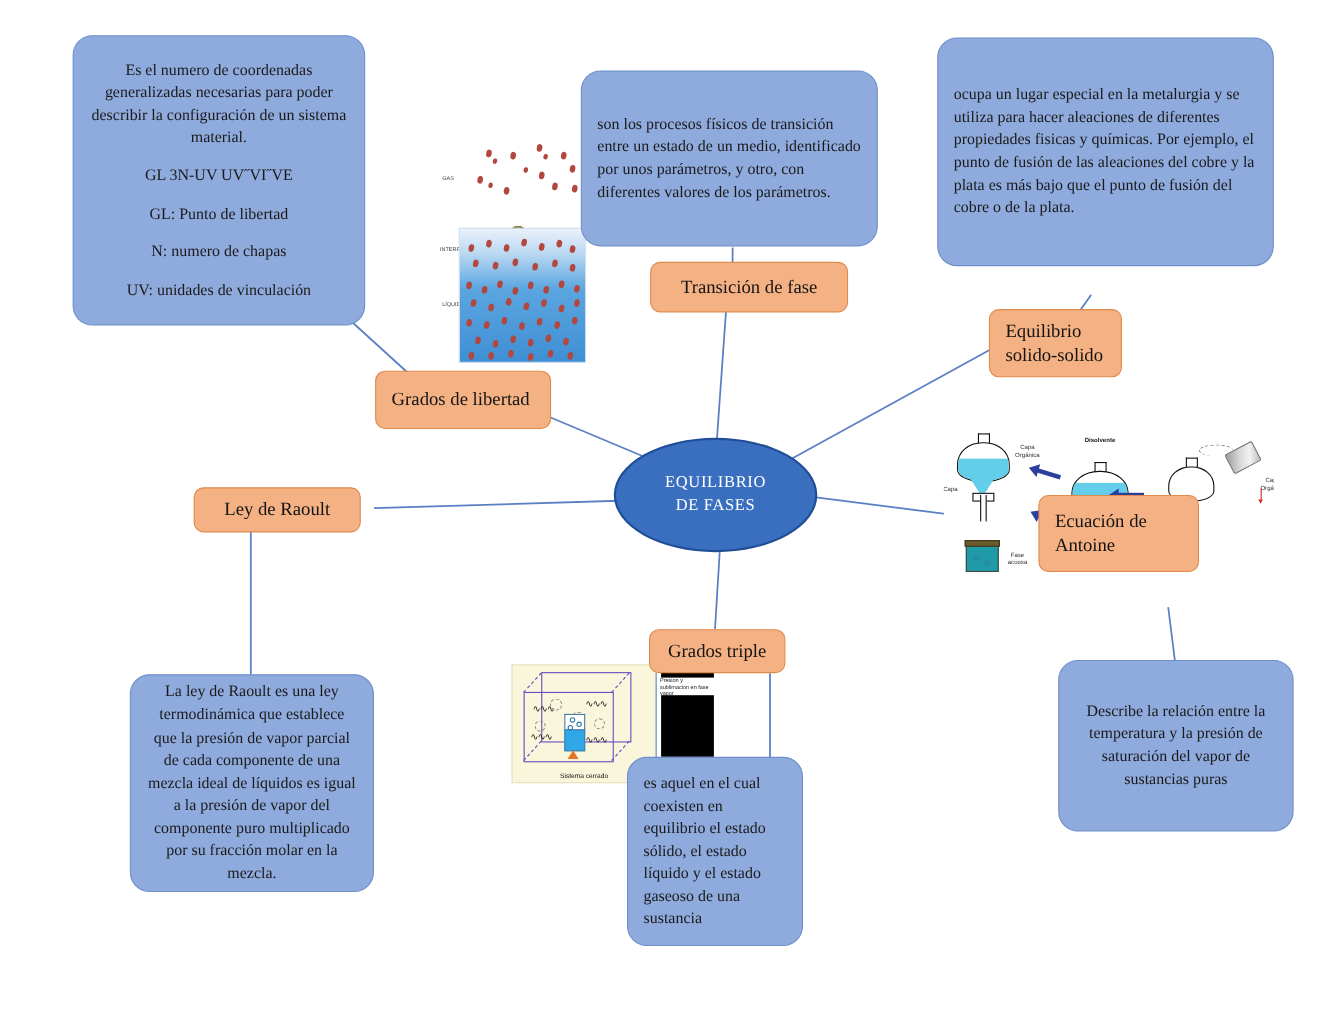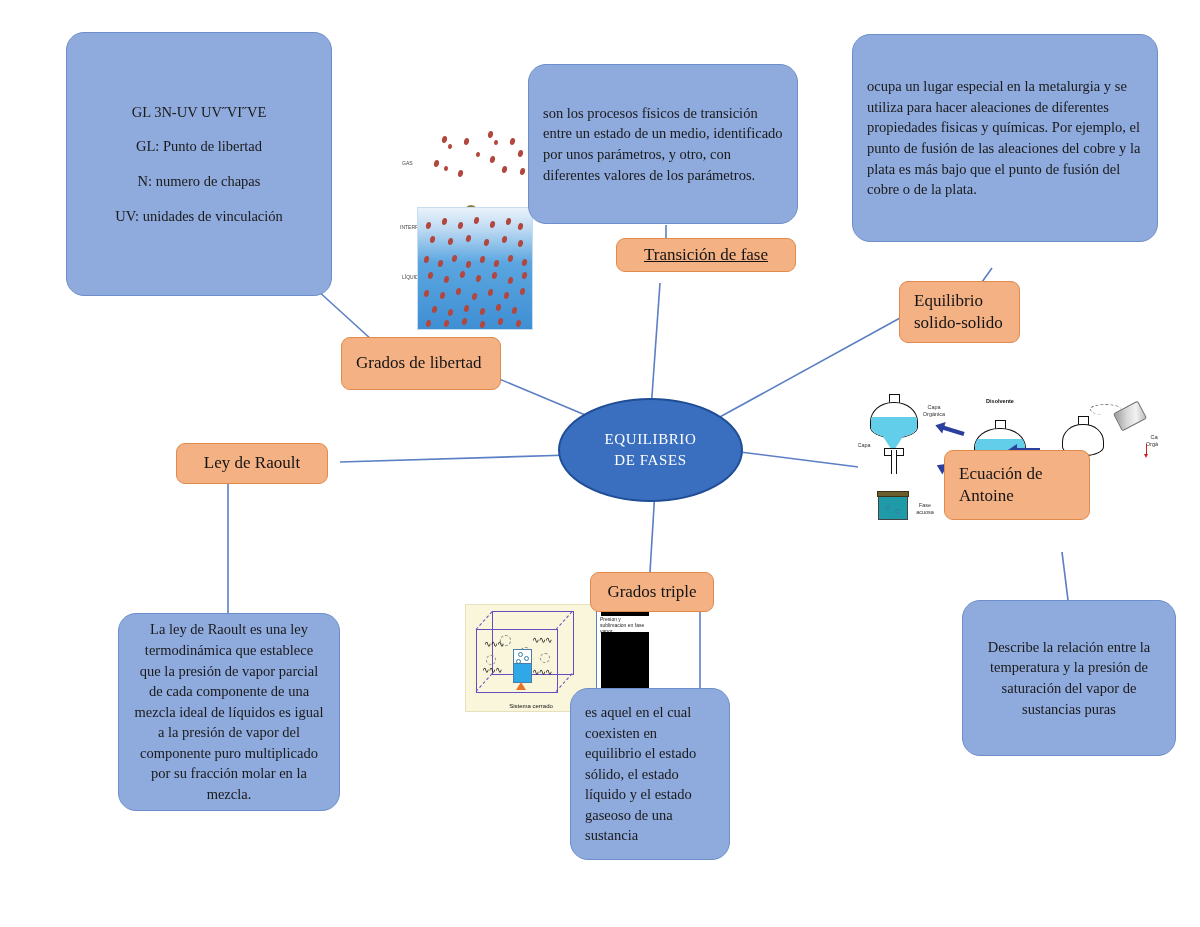--- a/index.html
+++ b/index.html
@@ -465,20 +465,21 @@
     <div class="lab-lbl" style="left:286px; top:52px; width:26px;">Capa Orgánica</div>
     <div class="red-arrow" style="left:288px; top:62px;"></div>
 
     <div class="arrow-nav" style="left:106px; top:50px; width:24px; transform: rotate(197deg);"></div>
     <div class="arrow-nav" style="left:106px; top:94px; width:24px; transform: rotate(205deg);"></div>
     <div class="arrow-nav" style="left:182px; top:66px; width:26px; transform: rotate(180deg);"></div>
   </div>
 
   <div class="node detail" style="left:66px; top:32px; width:266px; height:264px;">
     <div class="txt">
+      <div style="margin-bottom:14px;">Es el numero de coordenadas generalizadas necesarias para poder describir la configuración de un sistema material.</div>
       <div style="margin-bottom:14px;">GL 3N-UV      UV˝VI˝VE</div>
       <div style="margin-bottom:14px;">GL: Punto de libertad</div>
       <div style="margin-bottom:14px;">N: numero de chapas</div>
       <div>UV: unidades de vinculación</div>
     </div>
   </div>
 
   <div class="node detail left-align" style="left:528px; top:64px; width:270px; height:160px;">
     <div class="txt">son los procesos físicos de transición entre un estado de un medio, identificado por unos parámetros, y otro, con diferentes valores de los parámetros.</div>
   </div>
@@ -496,21 +497,21 @@
   </div>
 
   <div class="node topic" style="left:341px; top:337px; width:160px; height:53px;">
     <span>Grados de libertad</span>
   </div>
 
   <div class="node detail" style="left:118px; top:613px; width:222px; height:198px;">
     <div class="txt">La ley de Raoult es una ley termodinámica que establece que la presión de vapor parcial de cada componente de una mezcla ideal de líquidos es igual a la presión de vapor del componente puro multiplicado por su fracción molar en la mezcla.</div>
   </div>
 
-  <div class="node topic center" style="left:616px; top:238px; width:180px; height:34px;text-decoration:underline;">
+  <div class="node topic center" style="left:591px; top:238px; width:180px; height:46px;">
     <span>Transición de fase</span>
   </div>
 
   <div class="node topic" style="left:899px; top:281px; width:121px; height:62px;">
     <span>Equilibrio
 solido-solido</span>
   </div>
 
   <div class="node topic" style="left:944px; top:450px; width:146px; height:70px;">
     <span>Ecuación de

